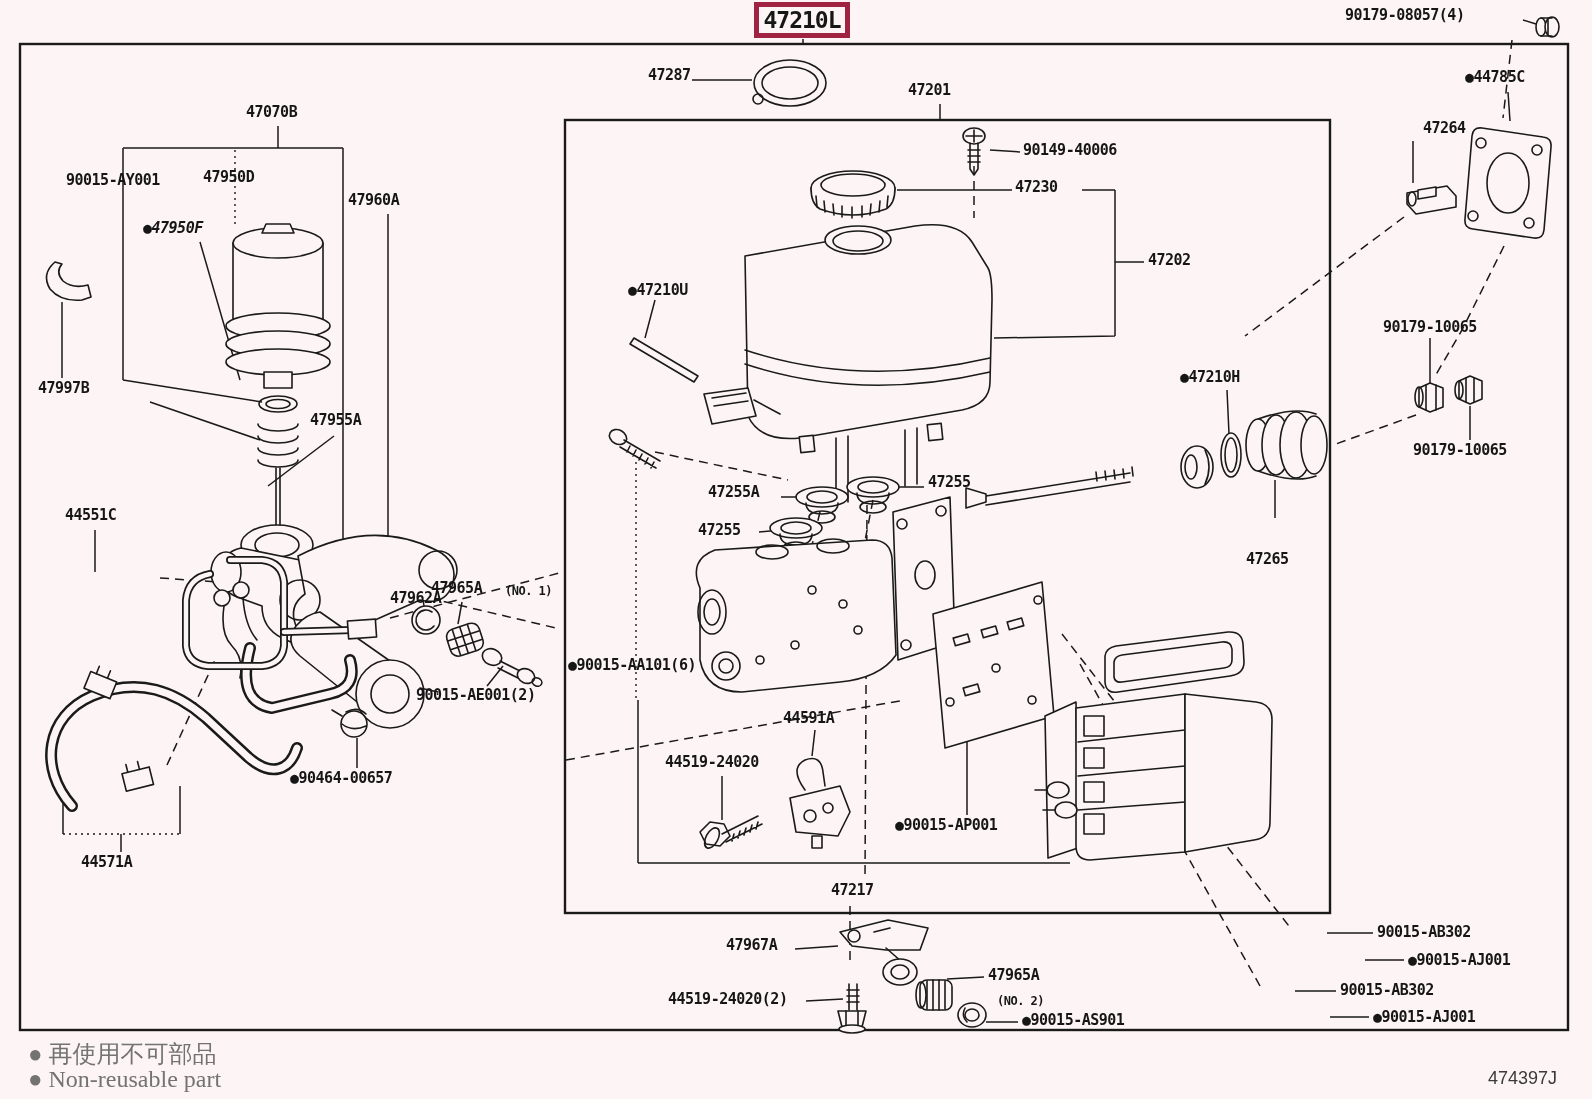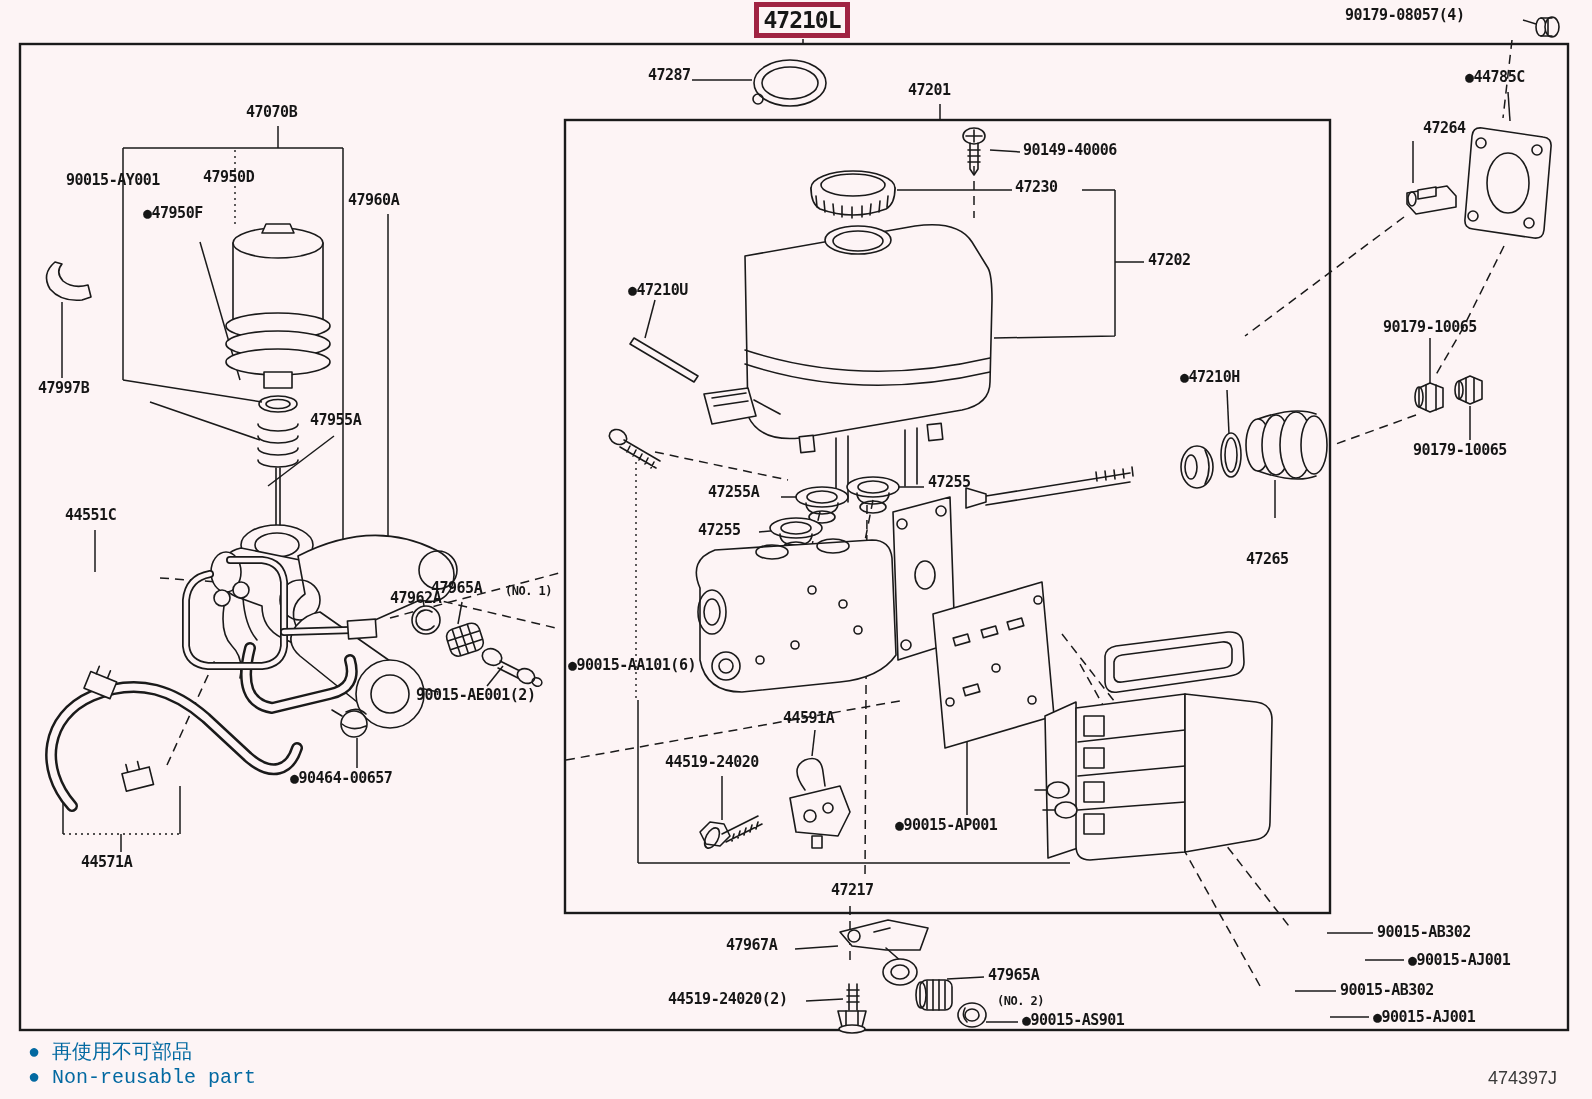--- a/index.html
+++ b/index.html
@@ -15,22 +15,22 @@
   .thick{stroke:#1a1a1a;stroke-width:12;fill:none;stroke-linecap:round;}
   .thickbg{stroke:#fdf4f5;stroke-width:7;fill:none;stroke-linecap:round;}
   .med{stroke:#1a1a1a;stroke-width:8;fill:none;stroke-linecap:round;}
   .medbg{stroke:#fdf4f5;stroke-width:4.5;fill:none;stroke-linecap:round;}
   .plabel{position:absolute;font-weight:bold;font-size:15px;line-height:1.05;
           letter-spacing:-0.5px;color:#161616;white-space:nowrap;}
   .plabel.small{font-size:12px;}
   .hlbox{position:absolute;left:754px;top:2px;width:96px;height:36px;border:5px solid #a02342;
          display:flex;align-items:center;justify-content:center;box-sizing:border-box;
          font-weight:bold;font-size:23px;letter-spacing:-1px;color:#161616;background:#fdf4f5;}
-  .legend-line{position:absolute;font-size:20px;color:#0369a1;
-               font-family:Liberation Mono, monospace;white-space:nowrap;}
+  .legend-line{position:absolute;font-size:24px;color:#737373;
+               font-family:Liberation Serif, serif;white-space:nowrap;}
   .doccode{position:absolute;left:1488px;top:1068px;font-size:18px;color:#3a3a3a;
            font-family:"Liberation Sans","DejaVu Sans",sans-serif;}
 </style>
 </head>
 <body>
 
 <div class="stage">
 
 <svg class="art" width="1592" height="1099" viewBox="0 0 1592 1099">
 
@@ -394,21 +394,21 @@
 
 <div id="labels">
       <div class="plabel" style="left: 1345px; top: 8px;">90179-08057(4)</div>
       <div class="plabel" style="left: 1465px; top: 70px;">●44785C</div>
       <div class="plabel" style="left: 1383px; top: 121px; margin-left: 40px;">47264</div>
       <div class="plabel" style="left: 648px; top: 68px;">47287</div>
       <div class="plabel" style="left: 908px; top: 83px;">47201</div>
       <div class="plabel" style="left: 246px; top: 105px;">47070B</div>
       <div class="plabel" style="left: 66px; top: 173px;">90015-AY001</div>
       <div class="plabel" style="left: 203px; top: 170px;">47950D</div>
-      <div class="plabel" style="left: 143px; top: 206px;">●47950F</div>
+      <div class="plabel" style="left: 143px; top: 221px; font-style: italic;">●47950F</div>
       <div class="plabel" style="left: 348px; top: 193px;">47960A</div>
       <div class="plabel" style="left: 1023px; top: 143px;">90149-40006</div>
       <div class="plabel" style="left: 1015px; top: 180px;">47230</div>
       <div class="plabel" style="left: 1148px; top: 253px;">47202</div>
       <div class="plabel" style="left: 628px; top: 283px;">●47210U</div>
       <div class="plabel" style="left: 1383px; top: 320px;">90179-10065</div>
       <div class="plabel" style="left: 1180px; top: 370px;">●47210H</div>
       <div class="plabel" style="left: 1413px; top: 443px;">90179-10065</div>
       <div class="plabel" style="left: 1246px; top: 520px; margin-top: 32px;">47265</div>
       <div class="plabel" style="left: 38px; top: 381px;">47997B</div>

